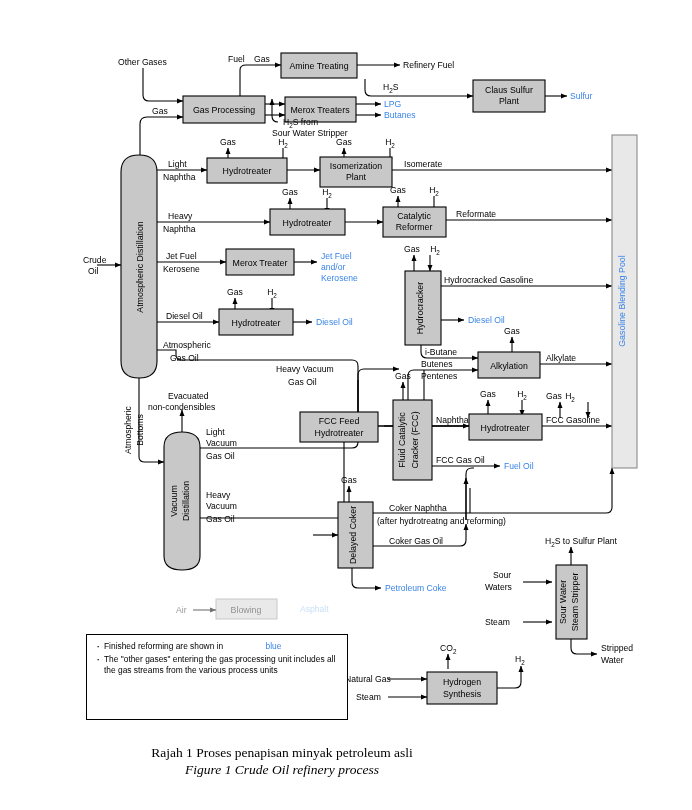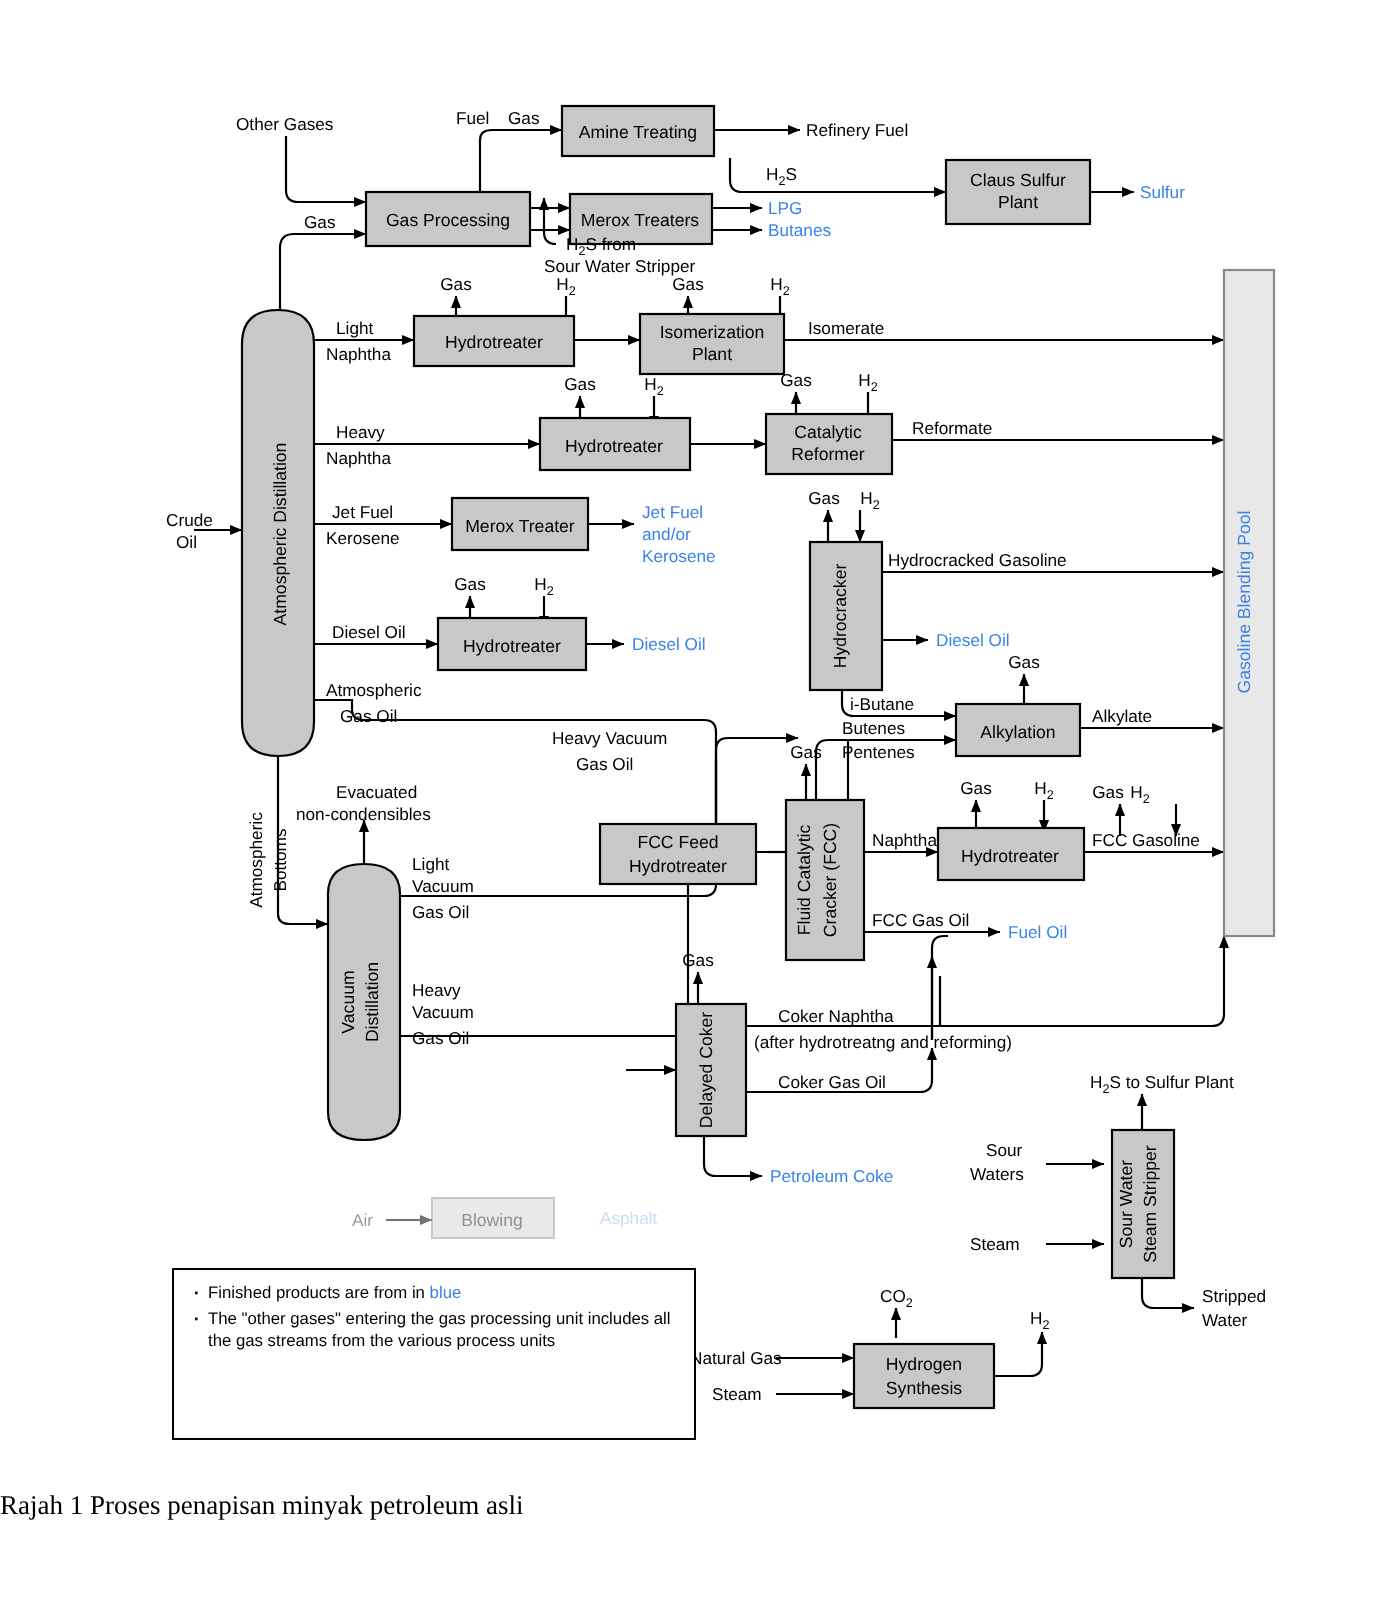--- a/index.html
+++ b/index.html
@@ -22,23 +22,23 @@
 
   .flow{stroke:#000;stroke-width:1.1;fill:none;}
 
   #legend{position:absolute;left:86px;top:634px;width:262px;height:86px;
           border:1px solid #000;background:#fff;box-sizing:border-box;
           padding:6px 8px 4px 8px;}
   #legend ul{margin:0;padding:0;list-style:none;}
   #legend li{font-size:8.4px;line-height:11.6px;color:#000;padding-left:9px;
              position:relative;margin-bottom:1px;}
   #legend li:before{content:"\00b7";position:absolute;left:1px;top:-1px;font-size:13px;}
-  #legend li .bl{color:#3a84e8;}
-
-  #caption{position:absolute;left:0;top:744px;width:564px;}
+  #legend li .bl{color:#3a84e8;margin-left:40px;}
+
+  #caption{position:absolute;left:0;top:744px;width:564px;text-align:center;}
   #caption .l1{font-family:"Liberation Serif",serif;font-size:13.5px;color:#000;line-height:17px;}
   #caption .l2{font-family:"Liberation Serif",serif;font-size:13.5px;font-style:italic;color:#000;line-height:17px;}
 </style>
 </head>
 <body>
 
 <div id="page">
 
   <div id="diagram">
   <svg width="692" height="740" viewBox="0 0 692 740" xmlns="http://www.w3.org/2000/svg">
@@ -397,22 +397,23 @@
       <text class="ltxt" x="403" y="379" text-anchor="middle">Gas</text>
       <text class="ltxt" x="488" y="397" text-anchor="middle">Gas</text>
       <text class="ltxt" x="522" y="397" text-anchor="middle"><tspan>H</tspan><tspan class="sub" dy="2.6">2</tspan></text>
       <text class="ltxt" x="349" y="483" text-anchor="middle">Gas</text>
     </g>
   </svg>
   </div>
 
   <div id="legend">
     <ul>
-      <li><span>Finished products are from in </span><span class="bl">blue</span></li>
+      <li><span>Finished reforming are shown in </span><span class="bl">blue</span></li>
       <li>The "other gases" entering the gas processing unit includes all the gas streams from the various process units</li>
     </ul>
   </div>
 
   <div id="caption">
     <div class="l1">Rajah 1 Proses penapisan minyak petroleum asli</div>
+    <div class="l2">Figure 1 Crude Oil refinery process</div>
   </div>
 
 </div>
 
 </body></html>

